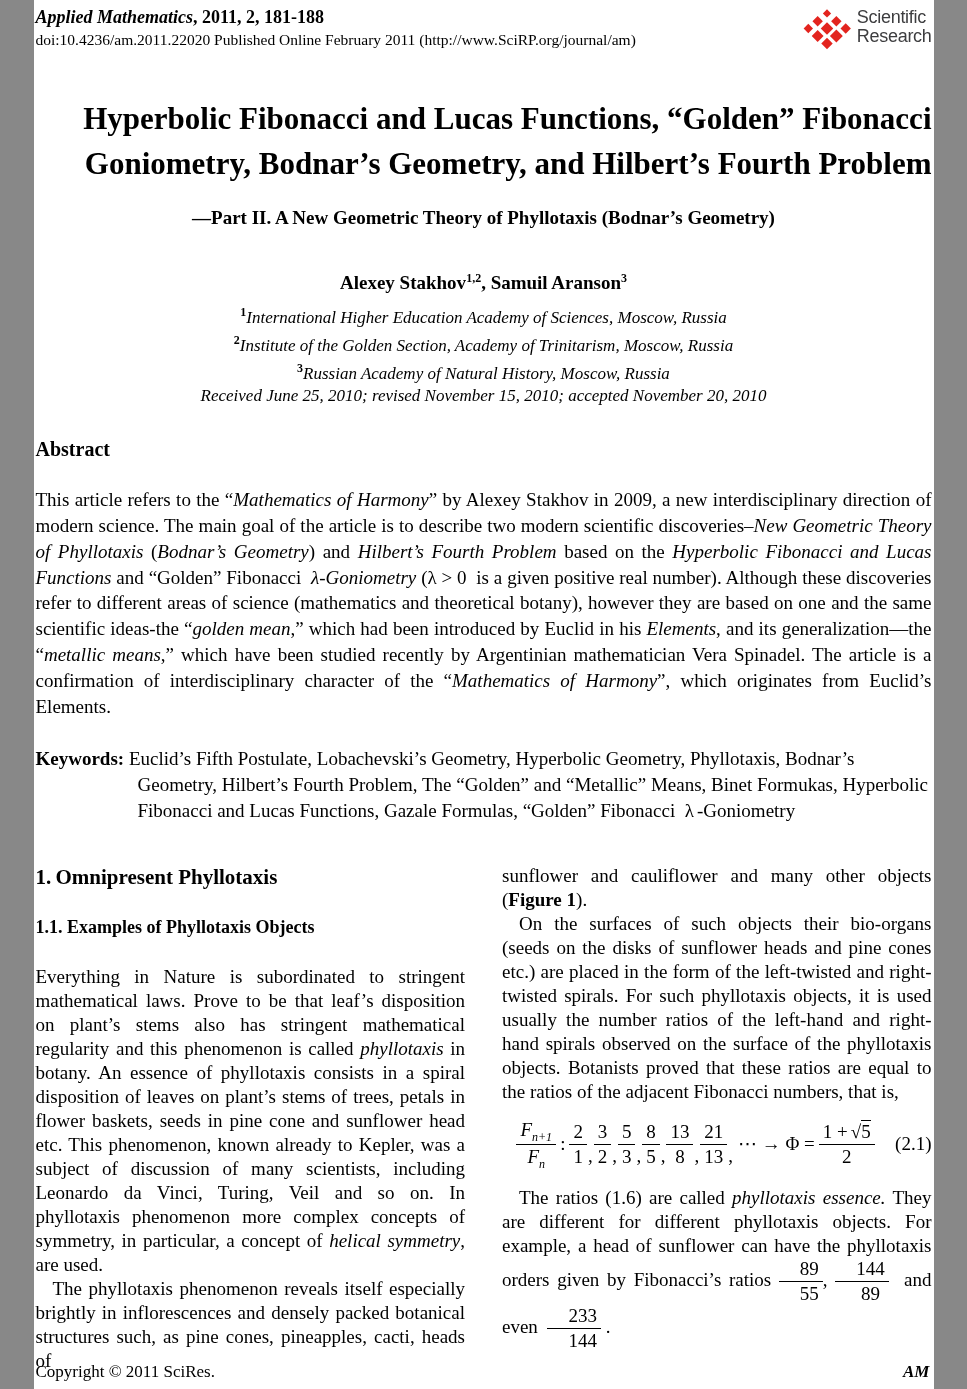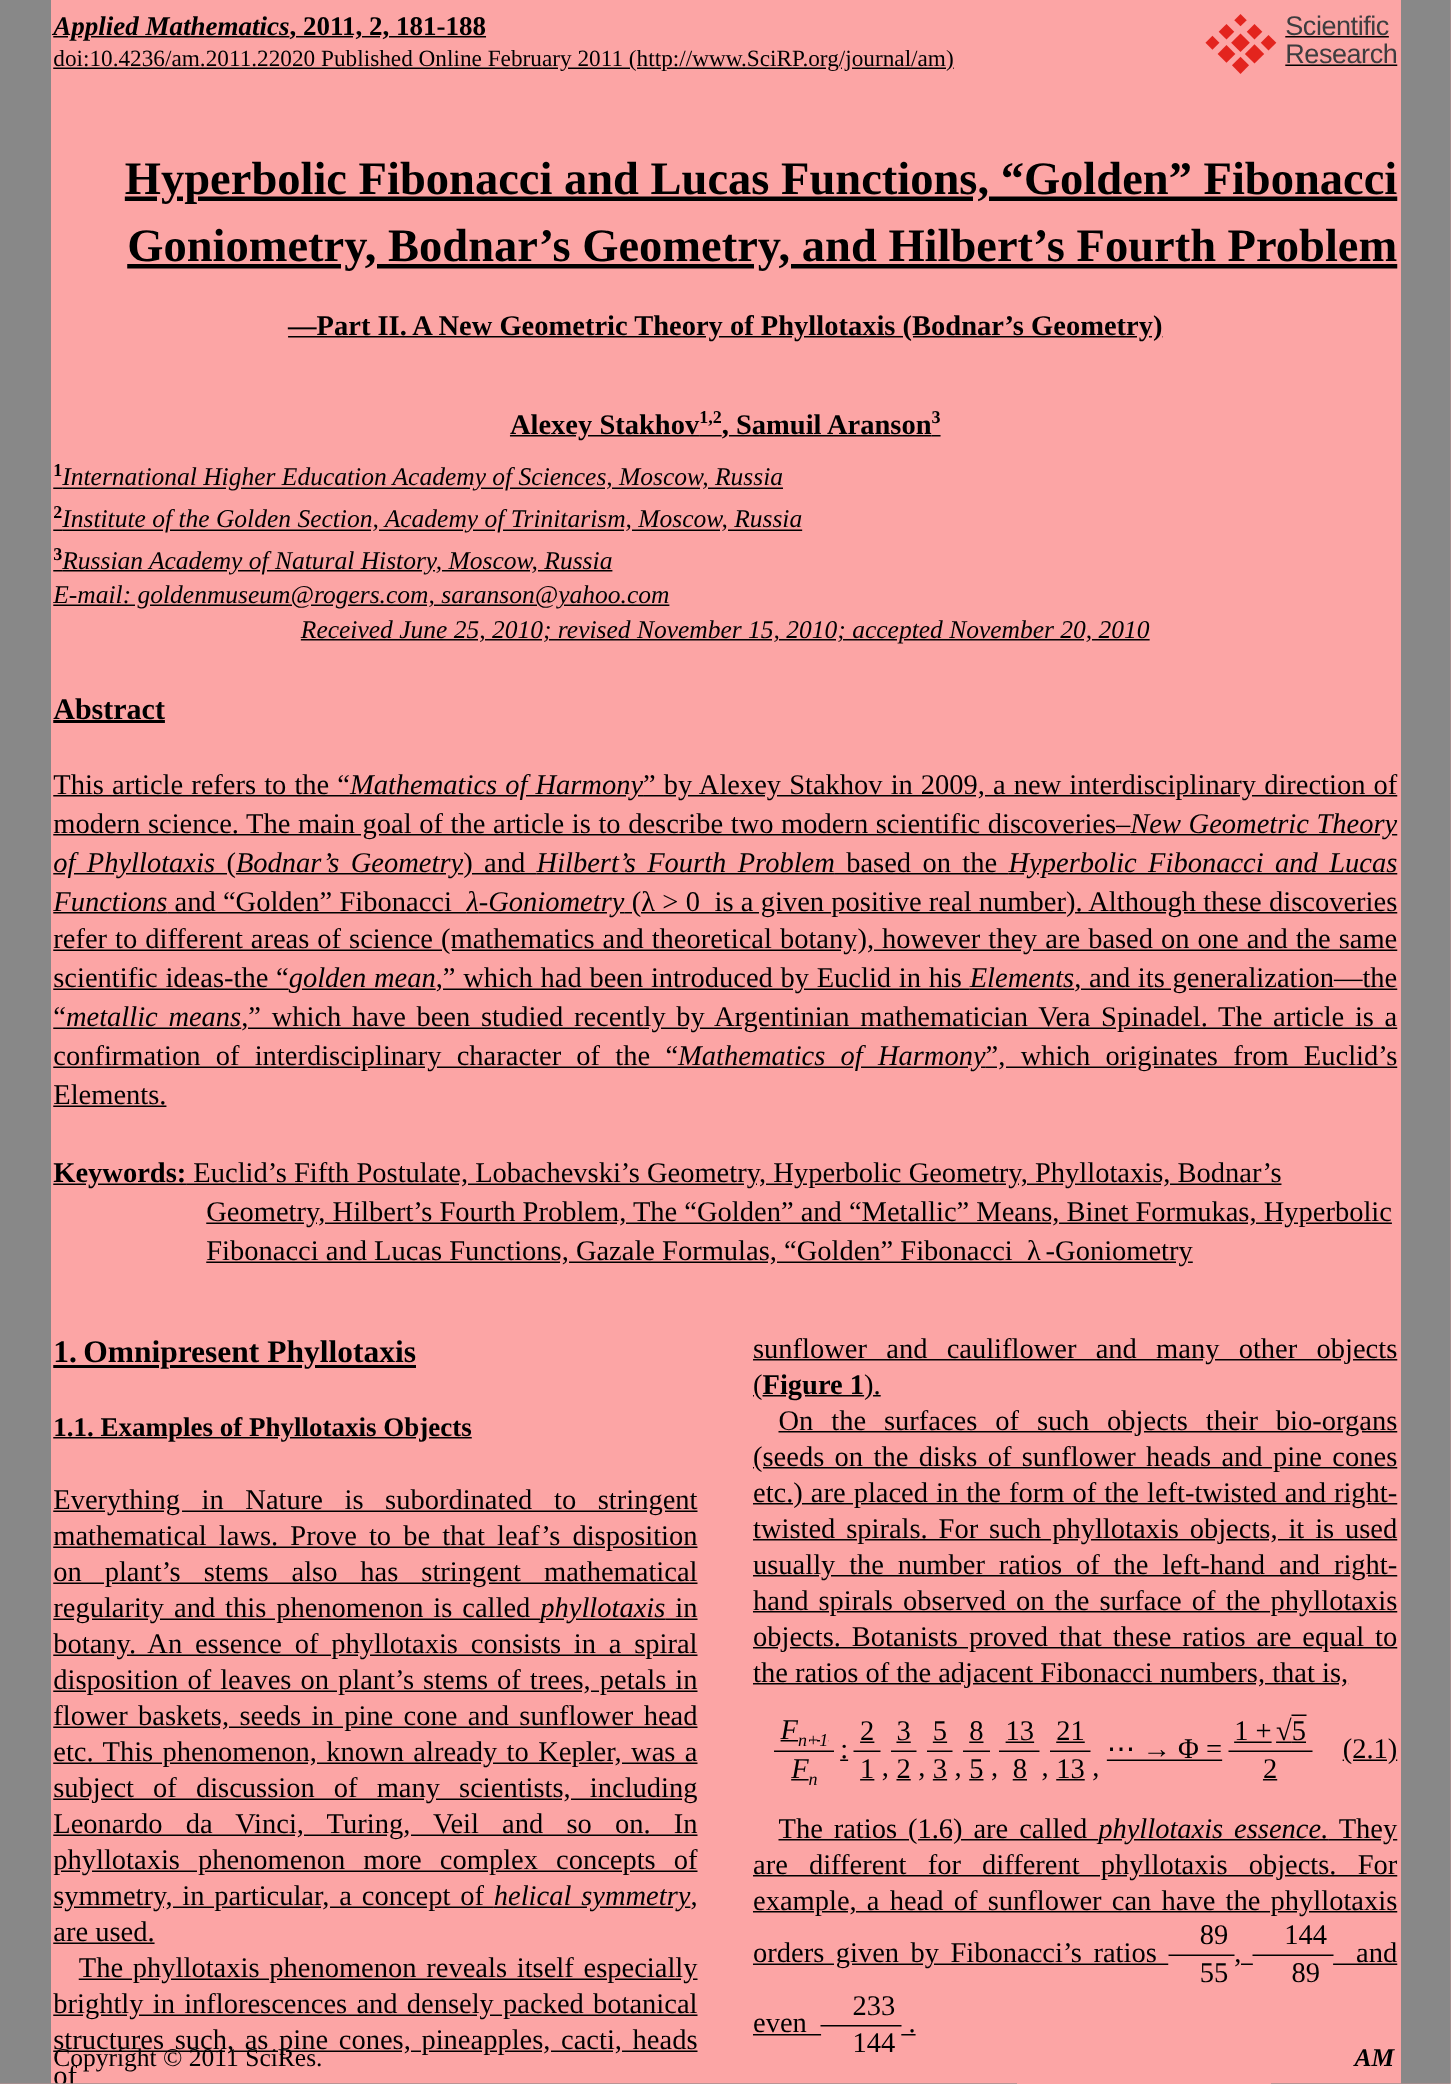--- a/index.html
+++ b/index.html
@@ -1,35 +1,35 @@
 <!DOCTYPE html>
 <html><head>
 <meta charset="utf-8">
 <style>
   html,body{margin:0;padding:0;background:#888;}
   .page{
-    width:900px;height:1389px;background:#fca5a5;color:#000;
+    width:900px;height:1389px;background:#ffffff;color:#000;
     font-family:"Liberation Serif",serif;
     position:relative;overflow:hidden;box-sizing:border-box;
-    padding:6px 2px 0 2px;margin:0 auto;text-decoration:underline;
+    padding:6px 2px 0 2px;margin:0 auto;
   }
   
   .header{display:flex;justify-content:space-between;align-items:flex-start;}
   .journal-line{font-size:18px;font-weight:bold;line-height:22px;}
   .journal-line .it{font-style:italic;}
   .doi-line{font-size:15.5px;line-height:20px;margin-top:2px;}
   .logo{display:flex;align-items:flex-start;gap:3px;margin-top:2px;}
   .logo-text{font-family:"Liberation Sans",sans-serif;font-size:18px;line-height:19px;color:#3d3d3f;letter-spacing:-0.3px;}
   
   .title{font-size:31px;font-weight:bold;text-align:right;line-height:45px;margin:46px auto 0;max-width:930px;}
   .subtitle{font-size:19px;font-weight:bold;text-align:center;margin-top:20px;line-height:24px;}
   .authors{font-size:19px;font-weight:bold;text-align:center;margin-top:36px;line-height:24px;}
   .authors sup,.affil sup{font-size:12px;font-weight:bold;font-style:normal;}
   .affil-block{margin-top:6px;}
-  .affil{font-size:17px;font-style:italic;text-align:left;line-height:23px;}
+  .affil{font-size:17px;font-style:italic;text-align:center;line-height:23px;}
   .received{font-size:17px;font-style:italic;text-align:center;line-height:23px;}
   
   .abstract-h{font-size:20px;font-weight:bold;margin-top:30px;line-height:24px;}
   .abstract-text{font-size:19px;line-height:25.8px;text-align:justify;margin-top:26px;}
   .it{font-style:italic;}
   .bd{font-weight:bold;}
   
   .keywords{font-size:19px;line-height:25.8px;margin-top:27px;padding-left:102px;text-indent:-102px;}
   .keywords .kw-label{font-weight:bold;}
   
@@ -89,21 +89,20 @@
 
   <div class="title">Hyperbolic Fibonacci and Lucas Functions, “Golden” Fibonacci Goniometry, Bodnar’s Geometry, and Hilbert’s Fourth Problem</div>
   <div class="subtitle">—Part II. A New Geometric Theory of Phyllotaxis (Bodnar’s Geometry)</div>
 
   <div class="authors"><span>Alexey Stakhov</span><sup>1,2</sup><span>, Samuil Aranson</span><sup>3</sup></div>
 
   <div class="affil-block">
     <div class="affil"><sup>1</sup><span>International Higher Education Academy of Sciences, Moscow, Russia</span></div>
     <div class="affil"><sup>2</sup><span>Institute of the Golden Section, Academy of Trinitarism, Moscow, Russia</span></div>
     <div class="affil"><sup>3</sup><span>Russian Academy of Natural History, Moscow, Russia</span></div>
-    <div class="affil">E-mail: goldenmuseum@rogers.com, saranson@yahoo.com</div>
     <div class="received">Received June 25, 2010; revised November 15, 2010; accepted November 20, 2010</div>
   </div>
 
   <div class="abstract-h">Abstract</div>
   <div class="abstract-text"><span>This article refers to the “</span><span class="it">Mathematics of Harmony</span><span>” by Alexey Stakhov in 2009, a new interdisciplinary direction of modern science. The main goal of the article is to describe two modern scientific discoveries–</span><span class="it">New Geometric Theory of Phyllotaxis</span><span> (</span><span class="it">Bodnar’s Geometry</span><span>) and </span><span class="it">Hilbert’s Fourth Problem</span><span> based on the </span><span class="it">Hyperbolic Fibonacci and Lucas Functions</span><span> and “Golden” Fibonacci &nbsp;</span><span class="it">λ</span><span class="it">-Goniometry</span><span> (λ &gt; 0 &nbsp;is a given positive real number). Although these discoveries refer to different areas of science (mathematics and theoretical botany), however they are based on one and the same scientific ideas-the “</span><span class="it">golden mean</span><span>,” which had been introduced by Euclid in his </span><span class="it">Elements</span><span>, and its generalization—the “</span><span class="it">metallic means</span><span>,” which have been studied recently by Argentinian mathematician Vera Spinadel. The article is a confirmation of interdisciplinary character of the “</span><span class="it">Mathematics of Harmony</span><span>”, which originates from Euclid’s Elements.</span></div>
 
   <div class="keywords"><span class="kw-label">Keywords:</span><span> Euclid’s Fifth Postulate, Lobachevski’s Geometry, Hyperbolic Geometry, Phyllotaxis, Bodnar’s Geometry, Hilbert’s Fourth Problem, The “Golden” and “Metallic” Means, Binet Formukas, Hyperbolic Fibonacci and Lucas Functions, Gazale Formulas, “Golden” Fibonacci &nbsp;λ -Goniometry</span></div>
 
   <div class="columns">
 

